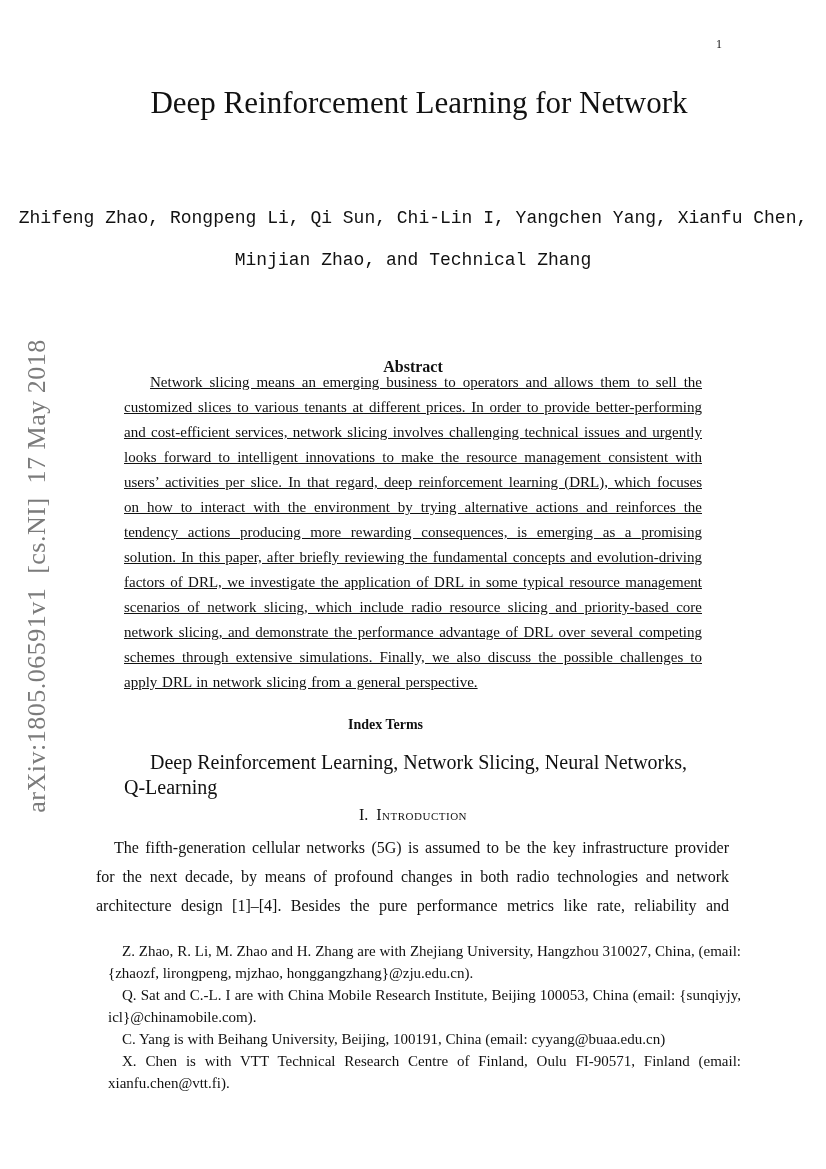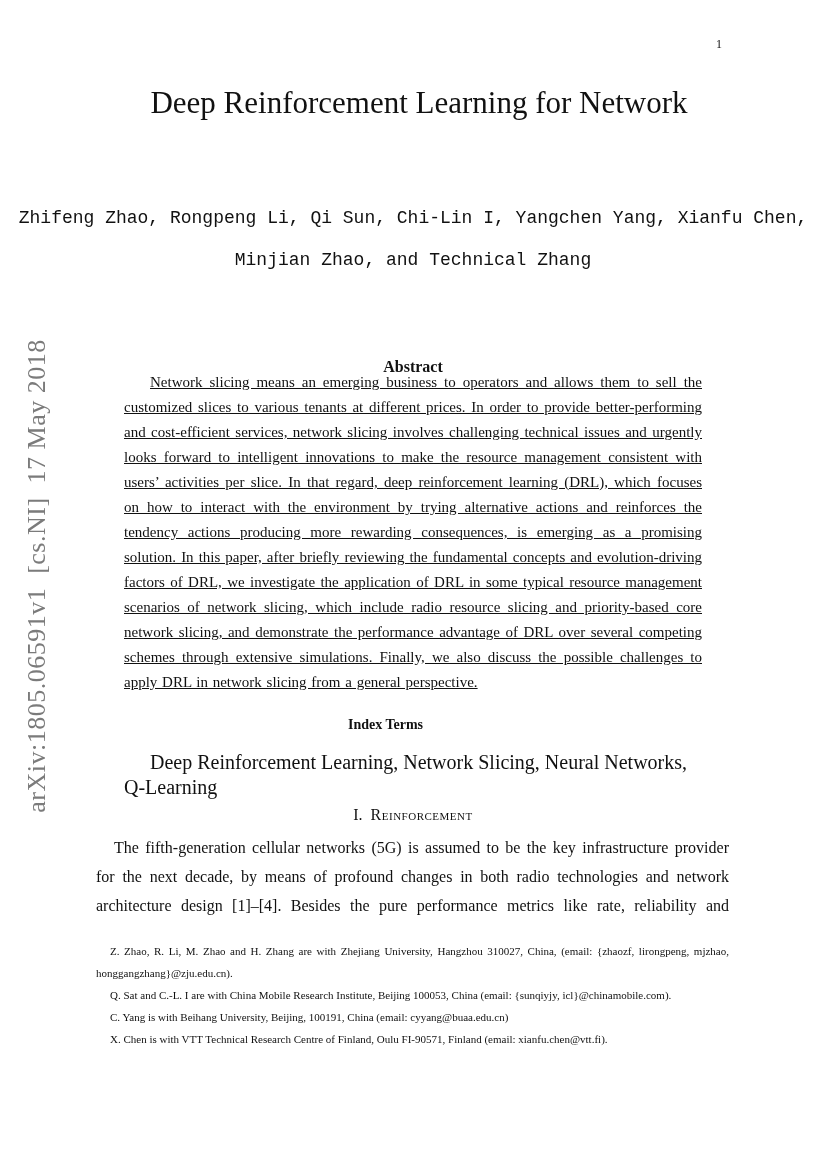--- a/index.html
+++ b/index.html
@@ -121,23 +121,23 @@
     font-size: 16px;
     line-height: 29px;
     text-align: justify;
     text-align-last: justify;
     text-indent: 18px;
     word-spacing: 1.5px;
   }
   .footnotes {
     position: absolute;
     top: 940px;
-    left: 96px;
+    left: 108px;
     width: 633px;
-    font-size: 11px;
+    font-size: 15px;
     line-height: 22px;
     text-align: justify;
   }
   .footnotes p {
     margin: 0;
     text-indent: 14px;
   }
 </style>
 </head>
 <body>
@@ -159,21 +159,21 @@
 
   <div class="abstract-heading">Abstract</div>
 
   <div class="abstract-body">Network slicing means an emerging business to operators and allows them to sell the customized slices to various tenants at different prices. In order to provide better-performing and cost-efficient services, network slicing involves challenging technical issues and urgently looks forward to intelligent innovations to make the resource management consistent with users’ activities per slice. In that regard, deep reinforcement learning (DRL), which focuses on how to interact with the environment by trying alternative actions and reinforces the tendency actions producing more rewarding consequences, is emerging as a promising solution. In this paper, after briefly reviewing the fundamental concepts and evolution-driving factors of DRL, we investigate the application of DRL in some typical resource management scenarios of network slicing, which include radio resource slicing and priority-based core network slicing, and demonstrate the performance advantage of DRL over several competing schemes through extensive simulations. Finally, we also discuss the possible challenges to apply DRL in network slicing from a general perspective.</div>
 
   <div class="index-terms-heading">Index Terms</div>
 
   <div class="index-terms">Deep Reinforcement Learning, Network Slicing, Neural Networks, Q-Learning</div>
 
   <div class="section-heading">
-    <span class="numeral">I.</span><span class="sc">Reinforcement</span>
+    <span class="numeral">I.</span><span class="sc">Introduction</span>
   </div>
 
   <div class="intro-body">The fifth-generation cellular networks (5G) is assumed to be the key infrastructure provider for the next decade, by means of profound changes in both radio technologies and network architecture design [1]–[4]. Besides the pure performance metrics like rate, reliability and</div>
 
   <div class="footnotes">
     <p>Z. Zhao, R. Li, M. Zhao and H. Zhang are with Zhejiang University, Hangzhou 310027, China, (email: {zhaozf, lirongpeng, mjzhao, honggangzhang}@zju.edu.cn).</p>
     <p>Q. Sat and C.-L. I are with China Mobile Research Institute, Beijing 100053, China (email: {sunqiyjy, icl}@chinamobile.com).</p>
     <p>C. Yang is with Beihang University, Beijing, 100191, China (email: cyyang@buaa.edu.cn)</p>
     <p>X. Chen is with VTT Technical Research Centre of Finland, Oulu FI-90571, Finland (email: xianfu.chen@vtt.fi).</p>
   </div>

